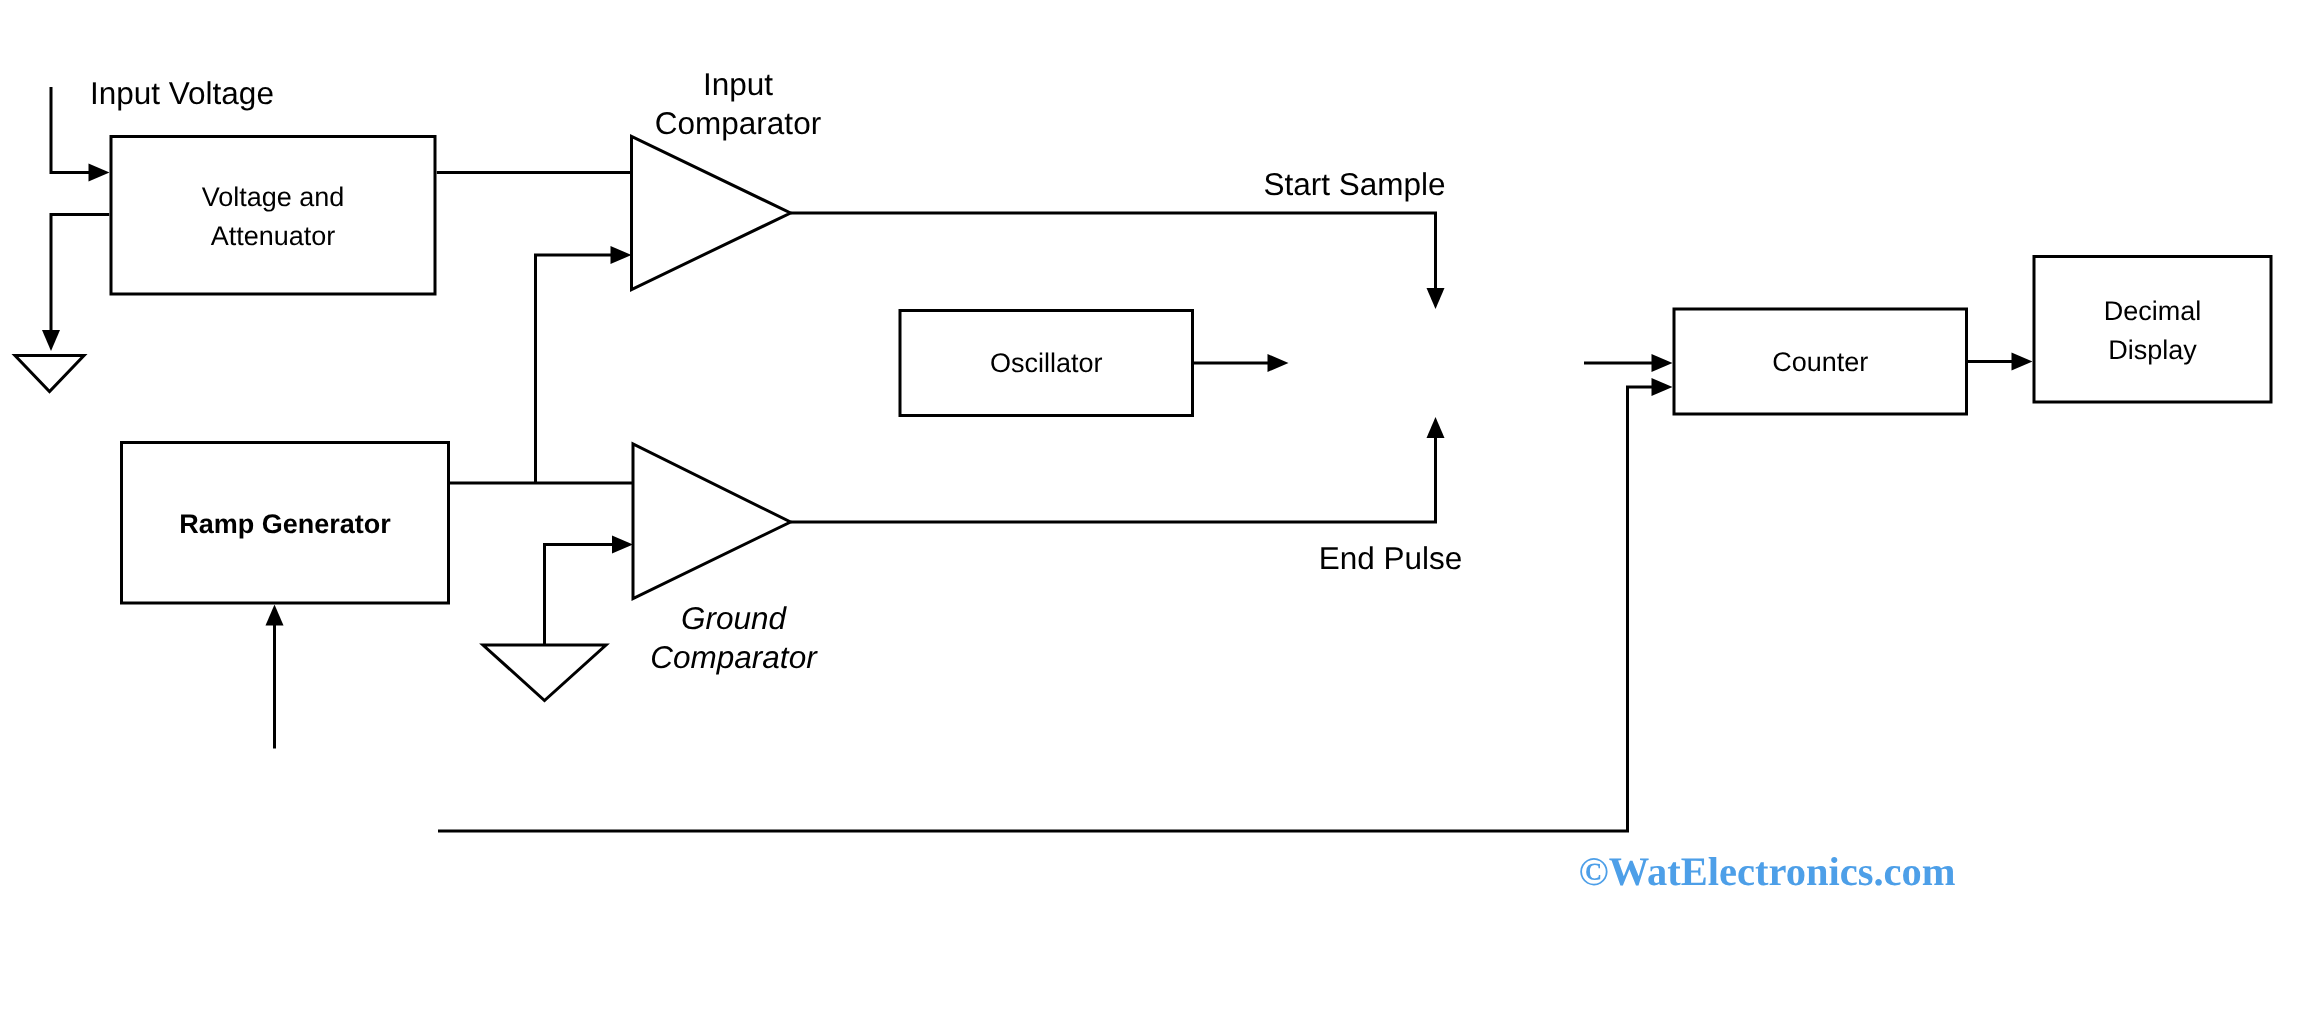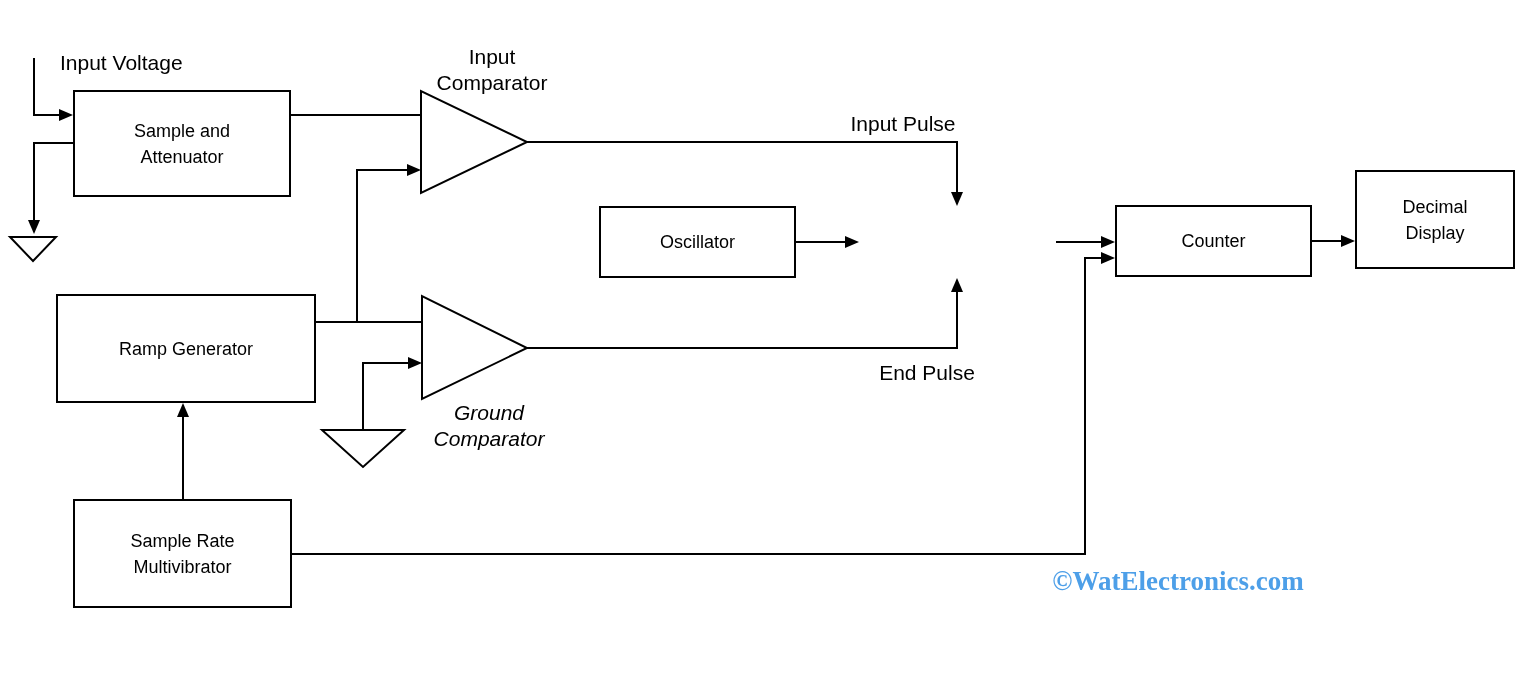--- a/index.html
+++ b/index.html
@@ -121,42 +121,40 @@
       <polyline points="183,499 183,416"></polyline>
       <polygon points="183,403 177,417 189,417" fill="#000000" stroke="none"></polygon>
     </g>
 
     <g>
       <polyline points="292,554 1085,554 1085,258 1102,258"></polyline>
       <polygon points="1115,258 1101,252 1101,264" fill="#000000" stroke="none"></polygon>
     </g>
   </svg>
 
-  <div class="block" style="left:73px; top:90px; width:218px; height:107px;">Sample and
+  <div class="block" style="left:73px; top:90px; width:218px; height:107px;">Voltage and
 Attenuator</div>
 
   <div class="block" style="left:599px; top:206px; width:197px; height:72px;">Oscillator</div>
 
 
   <div class="block" style="left:1115px; top:205px; width:197px; height:72px;">Counter</div>
 
   <div class="block" style="left:1355px; top:170px; width:160px; height:99px;">Decimal
 Display</div>
 
-  <div class="block" style="left:56px; top:294px; width:260px; height:109px;">Ramp Generator</div>
+  <div class="block" style="left:80px; top:294px; width:220px; height:109px;font-weight:bold;">Ramp Generator</div>
 
-  <div class="block" style="left:73px; top:499px; width:219px; height:109px;">Sample Rate
-Multivibrator</div>
 
   <div class="annotation left-align" style="left:60px; top:50px;">Input Voltage</div>
 
   <div class="annotation" style="left:392px; top:44px; width:200px;">Input
 Comparator</div>
 
-  <div class="annotation" style="left:803px; top:111px; width:200px;">Input Pulse</div>
+  <div class="annotation" style="left:803px; top:111px; width:200px;">Start Sample</div>
 
   <div class="annotation" style="left:827px; top:360px; width:200px;">End Pulse</div>
 
   <div class="annotation" style="left:389px; top:400px; width:200px;font-style:italic;">Ground
 Comparator</div>
 
   <div class="watermark">©WatElectronics.com</div>
 
 </div>
 

